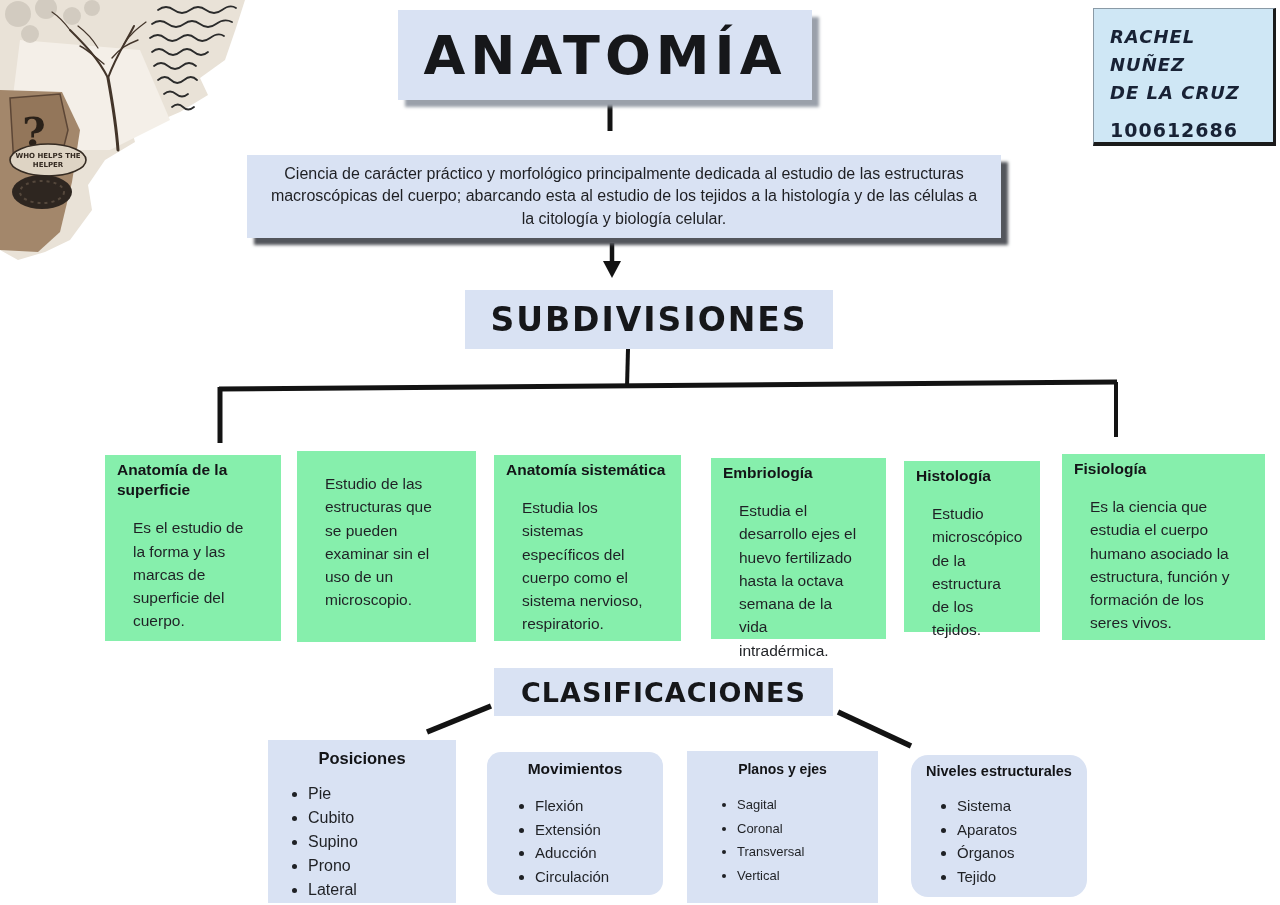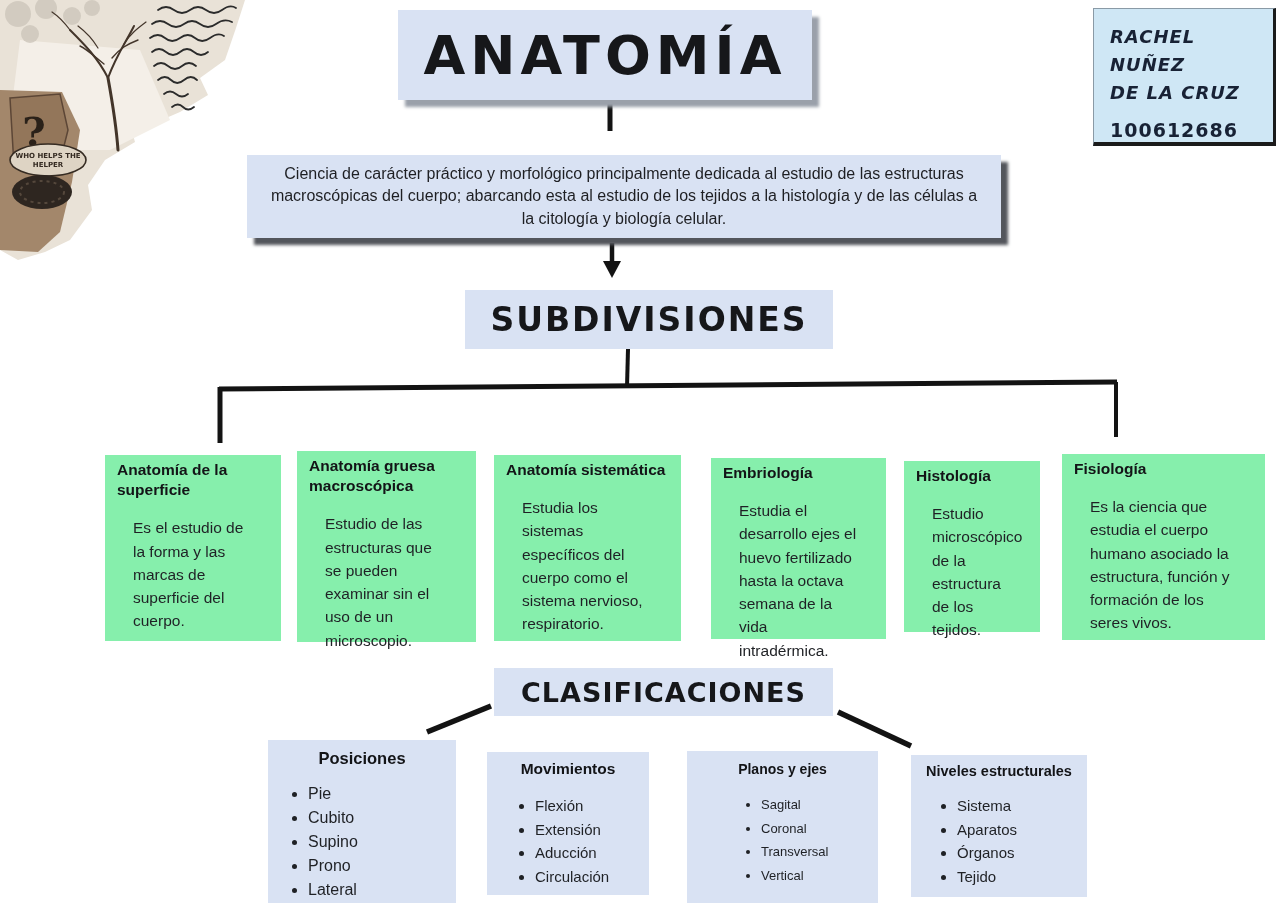--- a/index.html
+++ b/index.html
@@ -52,29 +52,29 @@
 
   
   .list-card { background:#d9e2f3; box-sizing:border-box; color:#1f2125; }
   .list-card h3 { margin:0; text-align:center; color:#131417; }
   .list-card ul { margin:14px 0 0 0; }
   .list-card li { margin:0; }
 
   .b1 { left:268px; top:740px; width:188px; height:163px; padding-top:9px; }
   .b1 h3 { font-size:16.5px; }
   .b1 li { font-size:16px;  line-height:24px; }
-  .b2 { left:487px; top:752px; width:162px; height:143px; padding-top:8px; }
+  .b2 { left:487px; top:752px; width:176px; height:143px; padding-top:8px;border-radius:14px; }
   .b2 h3 { font-size:15.5px; }
   .b2 ul { margin-top:16px; padding-left:48px; }
   .b2 li { font-size:15px;  line-height:23.5px; }
   .b3 { left:687px; top:751px; width:191px; height:152px; padding-top:10px; }
   .b3 h3 { font-size:14px; }
-  .b3 ul { margin-top:16px; padding-left:74px; }
+  .b3 ul { margin-top:16px; padding-left:50px; }
   .b3 li { font-size:13px;  line-height:23.5px; }
-  .b4 { left:911px; top:755px; width:176px; height:142px; padding-top:8px; }
+  .b4 { left:911px; top:755px; width:176px; height:142px; padding-top:8px;border-radius:17px; }
   .b4 h3 { font-size:14.5px; }
   .b4 ul { margin-top:15px; padding-left:46px; }
   .b4 li { font-size:15px;  line-height:23.5px; }
 
   svg.overlay { position:absolute; left:0; top:0; pointer-events:none; }
 </style>
 </head>
 <body>
 
 <div class="canvas">
@@ -147,21 +147,20 @@
 
   <div class="abs fill display subdiv-box">
     <span>SUBDIVISIONES</span>
   </div>
 
   <div class="abs card s1">
     <h3>Anatomía de la superficie</h3>
     <p>Es el estudio de la forma y las marcas de superficie del cuerpo.</p>
   </div>
   <div class="abs card s2">
-    <h3>Anatomía gruesa macroscópica</h3>
     <p>Estudio de las estructuras que se pueden examinar sin el uso de un microscopio.</p>
   </div>
   <div class="abs card s3">
     <h3>Anatomía sistemática</h3>
     <p>Estudia los sistemas específicos del cuerpo como el sistema nervioso, respiratorio.</p>
   </div>
   <div class="abs card s4">
     <h3>Embriología</h3>
     <p>Estudia el desarrollo ejes el huevo fertilizado hasta la octava semana de la vida intradérmica.</p>
   </div>

